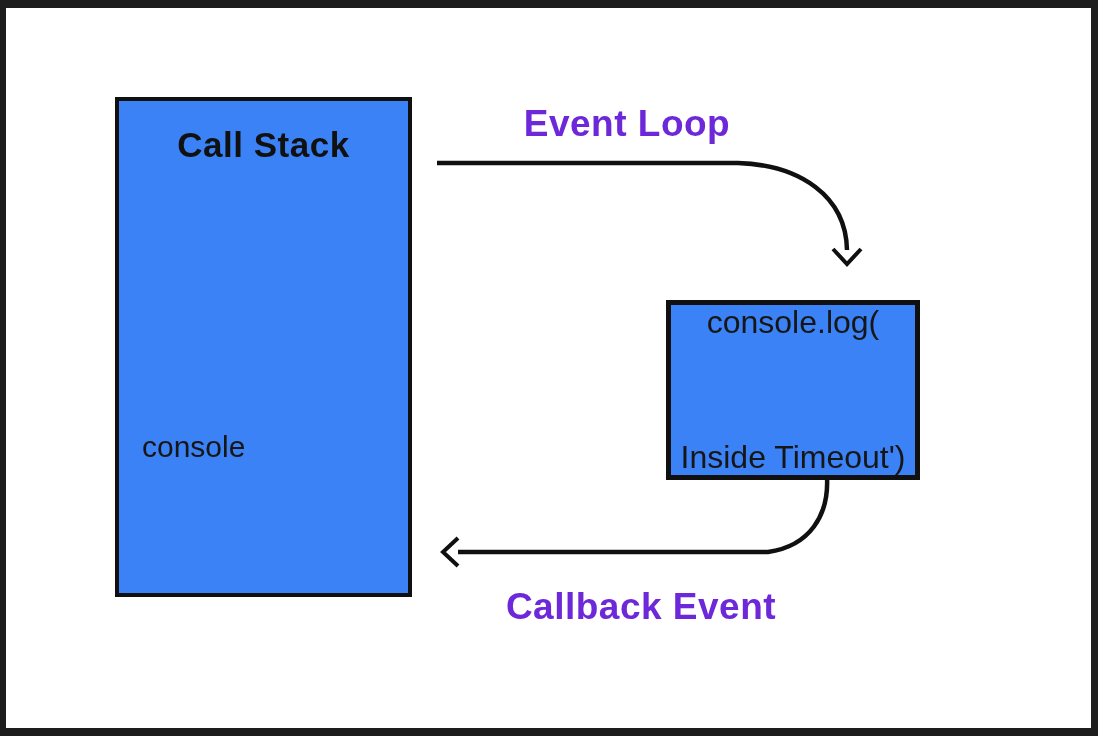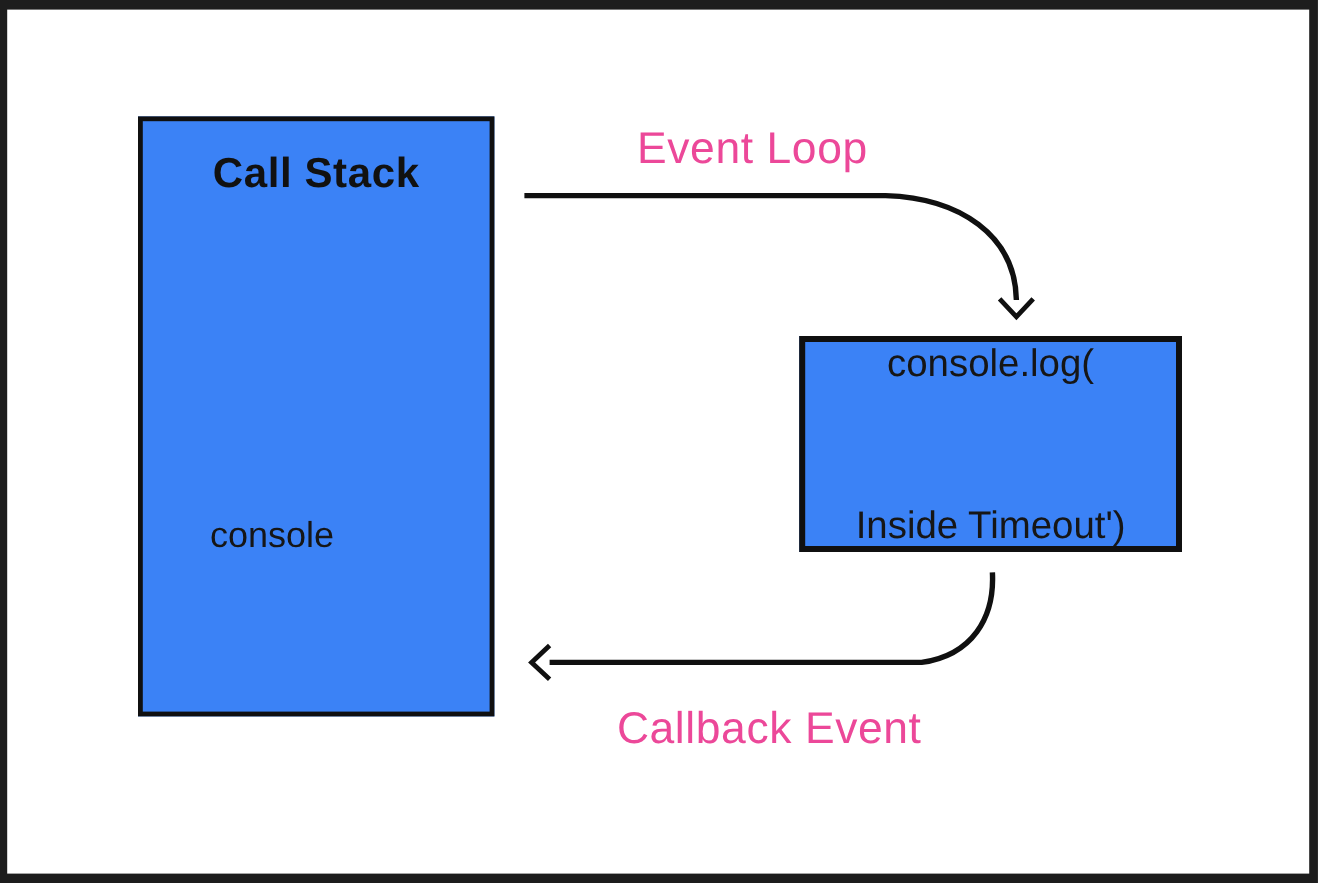--- a/index.html
+++ b/index.html
@@ -30,54 +30,53 @@
   .box {
     position: absolute;
     background: #3b82f6;
     border: 4px solid #101010;
   }
   .call-stack-box {
     left: 109px; top: 89px;
     width: 297px; height: 500px;
   }
   .timeout-box {
-    left: 660px; top: 272px;
-    width: 319px; height: 180px;
+    left: 660px; top: 292px;
+    width: 254px; height: 180px;
     border-width: 5px;
     display: flex; align-items: center; justify-content: center;
   }
   .box-title {
     position: absolute;
     left: 0; top: 24px; width: 100%;
     text-align: center;
     font-size: 35px; font-weight: 700;
     color: #111111;
     letter-spacing: 0.5px;
   }
   .stack-entry {
     position: absolute;
     font-size: 30px;
     color: #161616;
     line-height: 43px;
     white-space: pre;
-    margin-left: 33px;
   }
   .entry-start { left: 136px; top: 331px; }
   .entry-end   { left: 194px; top: 468px; }
   .timeout-text {
     font-size: 32px;
     color: #161616;
     line-height: 45px;
     text-align: center;
     white-space: pre;
   }
   .flow-label {
     position: absolute;
-    font-size: 37px; font-weight: 400;
-    color: #ec4899;
+    font-size: 37px; font-weight: 700;
+    color: #6d28d9;
     text-align: center;
     letter-spacing: 0.5px;
   }
   .event-loop-label { left: 431px; top: 95px; width: 380px; }
   .callback-queue-label { left: 449px; top: 578px; width: 372px; }
 </style>
 </head>
 <body>
 
 <div class="frame">

